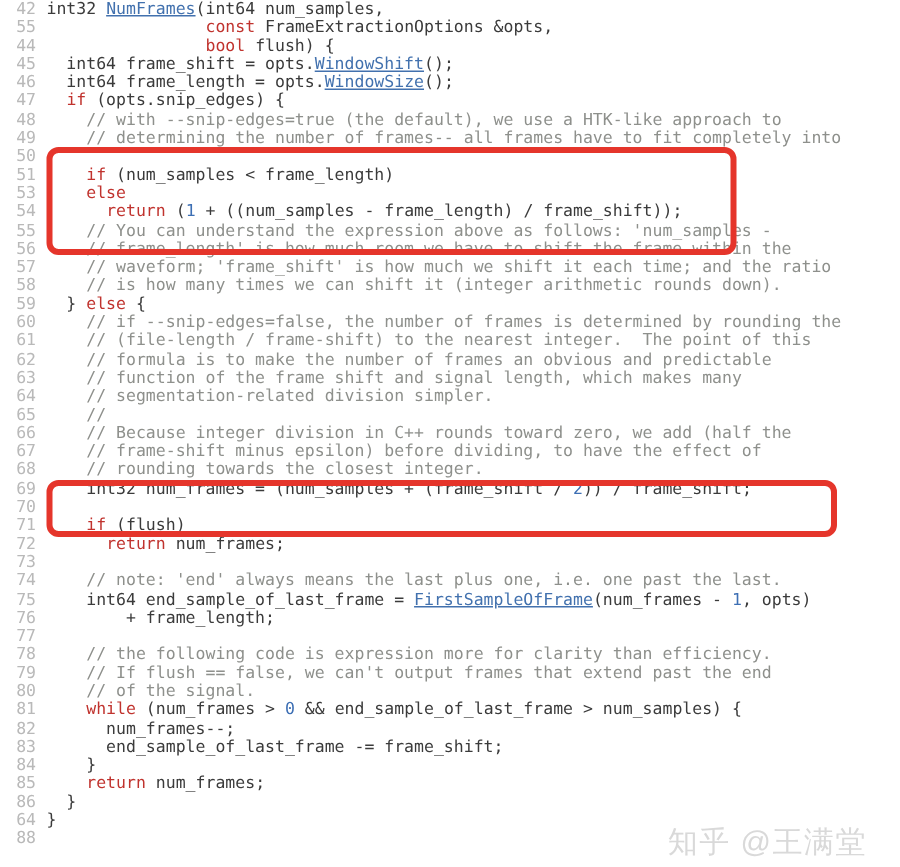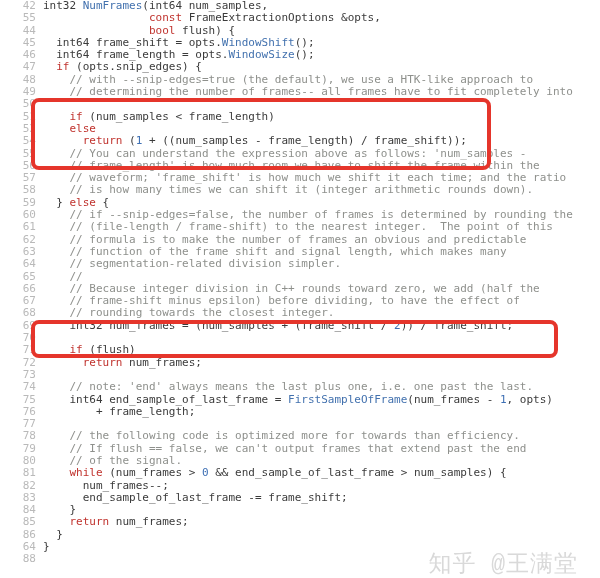--- a/index.html
+++ b/index.html
@@ -4,56 +4,56 @@
 <style>
   html, body { margin: 0; padding: 0; background: #ffffff; }
   .screen {
     position: relative;
     width: 600px;
     height: 578px;
     background: #ffffff;
     overflow: hidden;
     font-family: "DejaVu Sans Mono", "Liberation Mono", monospace;
   }
-  .code-area { position: absolute; left: 12px; top: 0; width: 506px; }
+  .code-area { position: absolute; left: 0; top: 0; width: 506px; }
   .line {
     height: 12.298px;
     line-height: 12.298px;
     font-size: 11px;
     white-space: pre;
     display: flex;
   }
   .ln {
     display: inline-block;
     width: 24px;
     text-align: right;
     flex: 0 0 24px;
     color: #b9b9b9;
     margin-right: 7px;
     user-select: none;
   }
   .lc { white-space: pre; }
   .tok-p { color: #3b3b3b; }
   .tok-k { color: #c0332e; }
-  .tok-f { color: #4271ae; }
+  .tok-f { color: #4271ae; text-decoration: underline; }
   .tok-n { color: #3d6fb4; }
   .tok-c { color: #8e908c; }
   .annot {
     position: absolute;
     border: 4px solid #e5352b;
     border-radius: 8px;
     pointer-events: none;
     background: transparent;
   }
   .watermark {
     position: absolute;
     right: 22px;
     top: 548px;
-    font-family: Liberation Mono, monospace;
-    font-size: 23px;
+    font-family: Liberation Sans, sans-serif;
+    font-size: 20px;
     color: #d9d9d9;
     letter-spacing: 1px;
     white-space: nowrap;
   }
 </style>
 </head>
 <body>
 
 <div class="screen">
   <div class="code-area" id="code-area">
@@ -85,21 +85,21 @@
       <div class="line"><span class="ln">68</span><span class="lc"><span class="tok-c">    // rounding towards the closest integer.</span></span></div>
       <div class="line"><span class="ln">69</span><span class="lc"><span class="tok-p">    int32 num_frames = (num_samples + (frame_shift / </span><span class="tok-n">2</span><span class="tok-p">)) / frame_shift;</span></span></div>
       <div class="line"><span class="ln">70</span><span class="lc"></span></div>
       <div class="line"><span class="ln">71</span><span class="lc"><span class="tok-p">    </span><span class="tok-k">if</span><span class="tok-p"> (flush)</span></span></div>
       <div class="line"><span class="ln">72</span><span class="lc"><span class="tok-p">      </span><span class="tok-k">return</span><span class="tok-p"> num_frames;</span></span></div>
       <div class="line"><span class="ln">73</span><span class="lc"></span></div>
       <div class="line"><span class="ln">74</span><span class="lc"><span class="tok-c">    // note: 'end' always means the last plus one, i.e. one past the last.</span></span></div>
       <div class="line"><span class="ln">75</span><span class="lc"><span class="tok-p">    int64 end_sample_of_last_frame = </span><span class="tok-f">FirstSampleOfFrame</span><span class="tok-p">(num_frames - </span><span class="tok-n">1</span><span class="tok-p">, opts)</span></span></div>
       <div class="line"><span class="ln">76</span><span class="lc"><span class="tok-p">        + frame_length;</span></span></div>
       <div class="line"><span class="ln">77</span><span class="lc"></span></div>
-      <div class="line"><span class="ln">78</span><span class="lc"><span class="tok-c">    // the following code is optimized more for towards than efficiency.</span></span></div>
+      <div class="line"><span class="ln">78</span><span class="lc"><span class="tok-c">    // the following code is expression more for clarity than efficiency.</span></span></div>
       <div class="line"><span class="ln">79</span><span class="lc"><span class="tok-c">    // If flush == false, we can't output frames that extend past the end</span></span></div>
       <div class="line"><span class="ln">80</span><span class="lc"><span class="tok-c">    // of the signal.</span></span></div>
       <div class="line"><span class="ln">81</span><span class="lc"><span class="tok-p">    </span><span class="tok-k">while</span><span class="tok-p"> (num_frames &gt; </span><span class="tok-n">0</span><span class="tok-p"> &amp;&amp; end_sample_of_last_frame &gt; num_samples) {</span></span></div>
       <div class="line"><span class="ln">82</span><span class="lc"><span class="tok-p">      num_frames--;</span></span></div>
       <div class="line"><span class="ln">83</span><span class="lc"><span class="tok-p">      end_sample_of_last_frame -= frame_shift;</span></span></div>
       <div class="line"><span class="ln">84</span><span class="lc"><span class="tok-p">    }</span></span></div>
       <div class="line"><span class="ln">85</span><span class="lc"><span class="tok-p">    </span><span class="tok-k">return</span><span class="tok-p"> num_frames;</span></span></div>
       <div class="line"><span class="ln">86</span><span class="lc"><span class="tok-p">  }</span></span></div>
       <div class="line"><span class="ln">64</span><span class="lc"><span class="tok-p">}</span></span></div>
       <div class="line"><span class="ln">88</span><span class="lc"></span></div>

